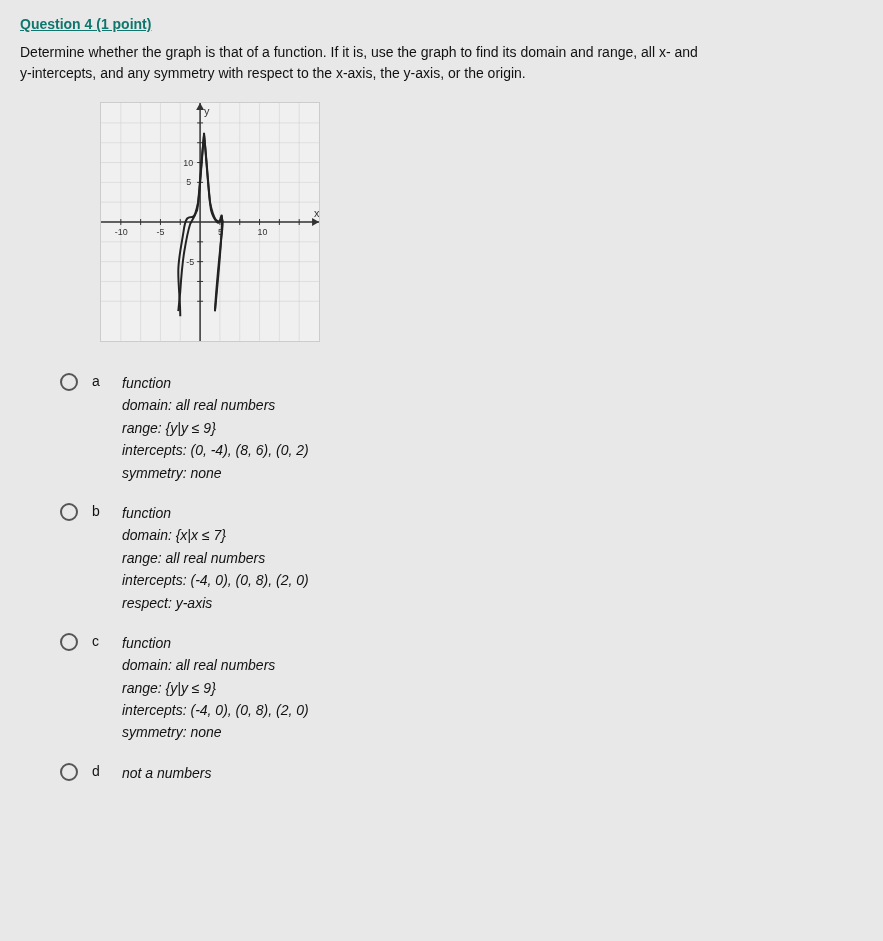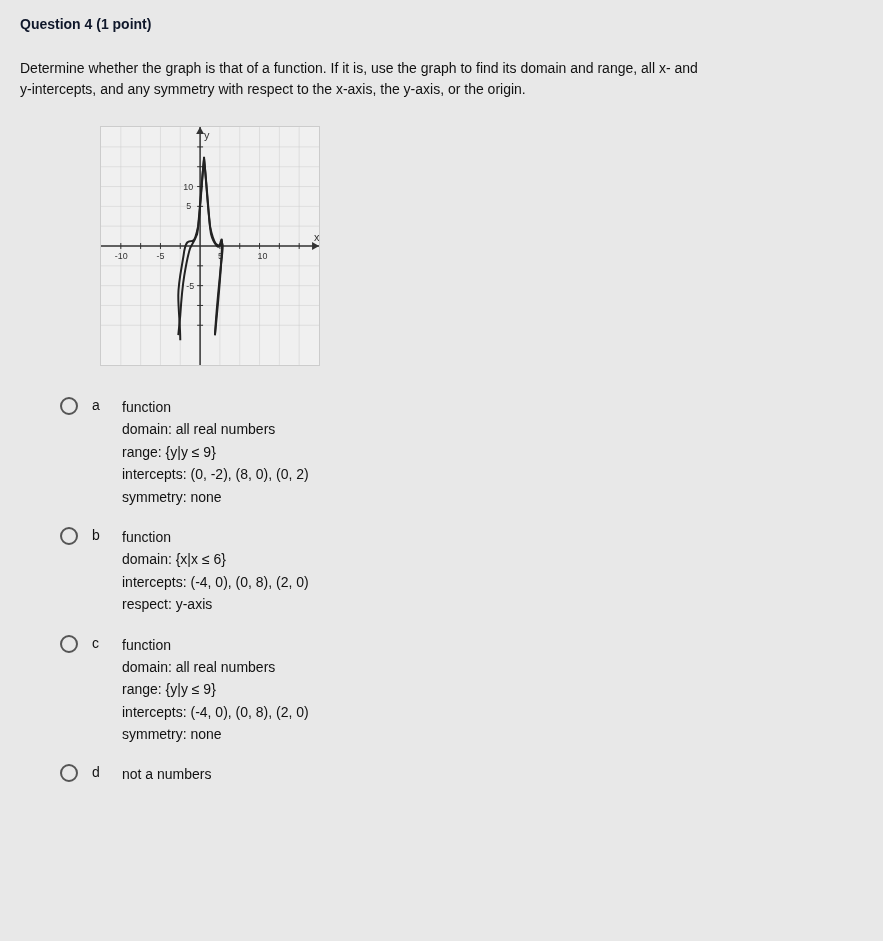--- a/index.html
+++ b/index.html
@@ -8,27 +8,28 @@
       font-family: Arial, sans-serif;
       font-size: 14px;
       color: #111;
       width: 883px;
       min-height: 941px;
       padding: 16px 20px;
     }
     .question-header {
       font-size: 14px;
       font-weight: bold;
-      margin-bottom: 26px;
-      color: #0f172a;
+      margin-bottom: 10px;
+      color: #0f766e;
+      text-decoration: underline;
     }
     .question-text {
       font-size: 14px;
       line-height: 1.5;
-      margin-bottom: 26px;
+      margin-bottom: 18px;
       max-width: 680px;
     }
     .graph-container {
       display: flex;
       justify-content: flex-start;
       margin-left: 80px;
       margin-bottom: 30px;
     }
     .graph-area {
       position: relative;
@@ -63,20 +64,21 @@
     }
     .option-label {
       font-size: 14px;
       margin-right: 16px;
       min-width: 14px;
       margin-top: 1px;
     }
     .option-content {
       line-height: 1.6;
       font-size: 14px;
+      font-style: italic;
     }
   </style>
 </head>
 <body>
 
 <div class="question-header">Question 4 (1 point)</div>
 
 <div class="question-text">Determine whether the graph is that of a function. If it is, use the graph to find its domain and range, all x- and y-intercepts, and any symmetry with respect to the x-axis, the y-axis, or the origin.</div>
 
 <div class="graph-container">
@@ -158,31 +160,32 @@
 
 <div class="options-container">
 
   <div class="option">
     <div class="radio-circle"></div>
     <div class="option-label">a</div>
     <div class="option-content">
       <div>function</div>
       <div>domain: all real numbers</div>
       <div>range: {y|y ≤ 9}</div>
-      <div>intercepts: (0, -2), (8, 0), (0, 2)</div>
+      <div>intercepts: (0, -4), (8, 6), (0, 2)</div>
       <div>symmetry: none</div>
     </div>
   </div>
 
   <div class="option">
     <div class="radio-circle"></div>
     <div class="option-label">b</div>
     <div class="option-content">
       <div>function</div>
-      <div>domain: {x|x ≤ 6}</div>
+      <div>domain: {x|x ≤ 7}</div>
+      <div>range: all real numbers</div>
       <div>intercepts: (-4, 0), (0, 8), (2, 0)</div>
       <div>respect: y-axis</div>
     </div>
   </div>
 
   <div class="option">
     <div class="radio-circle"></div>
     <div class="option-label">c</div>
     <div class="option-content">
       <div>function</div>

